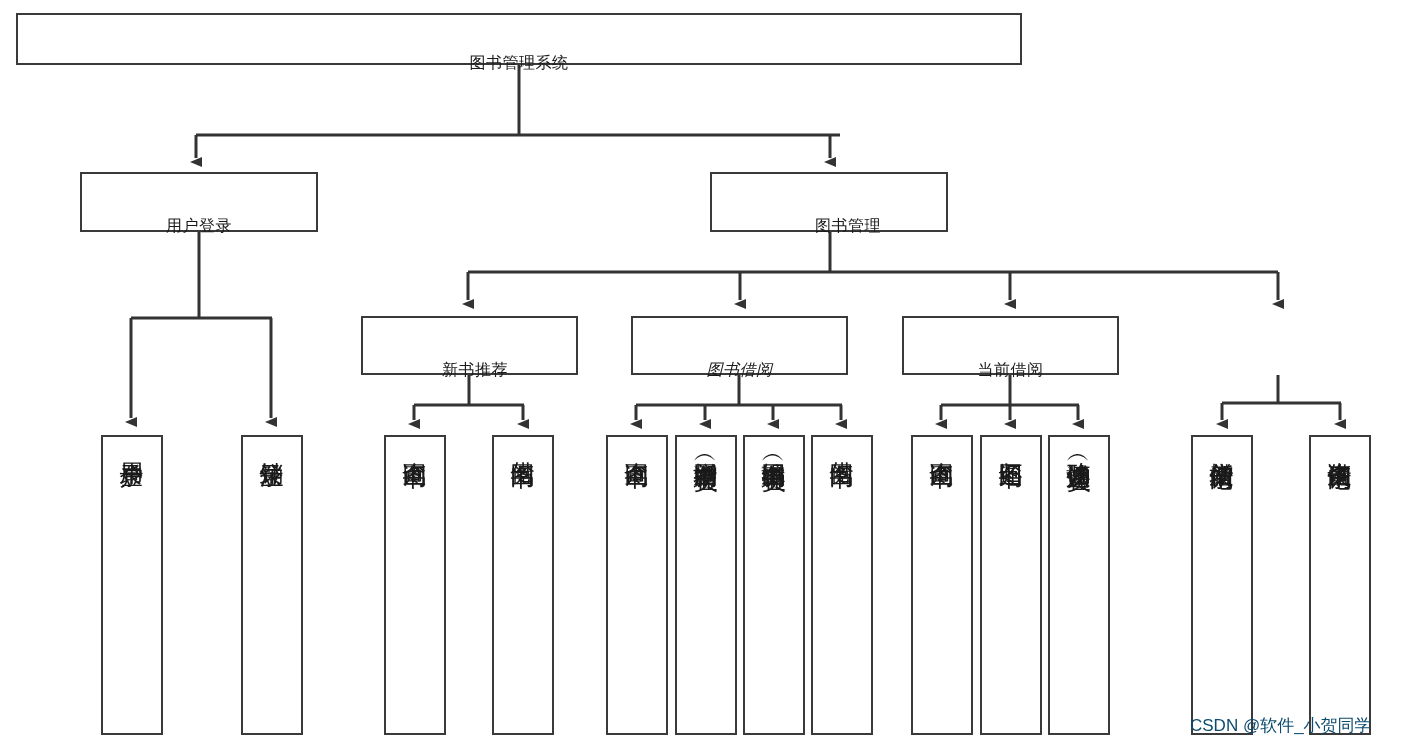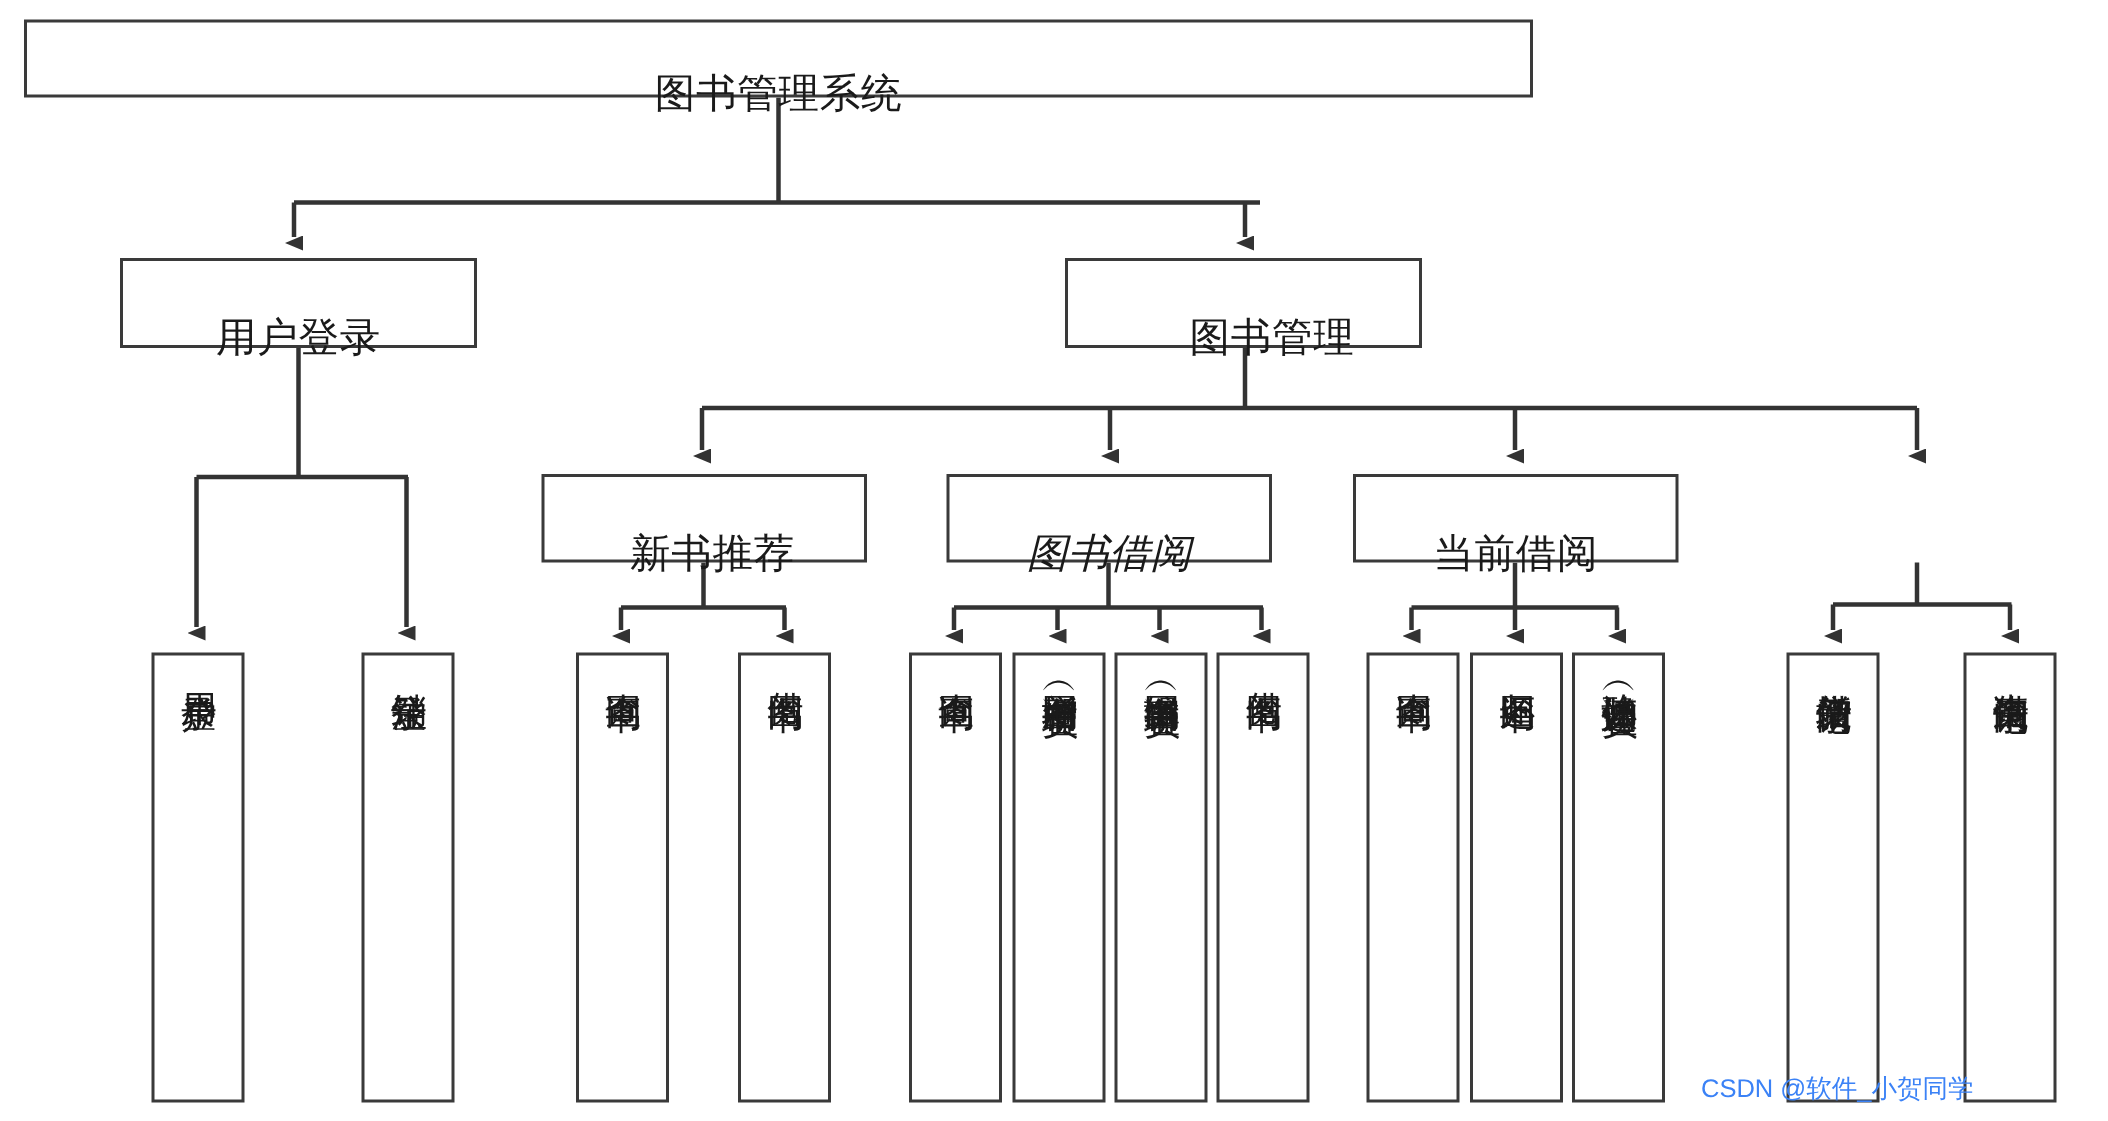--- a/index.html
+++ b/index.html
@@ -34,44 +34,44 @@
     color: #1a1a1a;
   }
   .node-label {
     font-size: 23px;
     line-height: 1.25;
     letter-spacing: 0.5px;
     white-space: nowrap;
   }
   
   .h-node .node-label {
-    font-size: 27px;
+    font-size: 16px;
     margin-top: 48px;
   }
   
   .v-node {
     align-items: flex-start;
     justify-content: center;
     padding-top: 6px;
   }
   .v-node .node-label {
     writing-mode: vertical-rl;
     text-orientation: upright;
     font-size: 24px;
     line-height: 1.05;
     letter-spacing: 1px;
     white-space: normal;
     max-height: 100%;
   }
   .watermark {
     position: absolute;
-    left: 1134px;
+    left: 1190px;
     top: 714px;
     font-size: 17px;
-    color: #3b82f6;
+    color: #0c4a6e;
     white-space: nowrap;
     font-family: "Liberation Sans", "DejaVu Sans", sans-serif;
   }
 </style>
 </head>
 <body>
 
 <div id="diagram-root">
 
   <svg class="edges" viewBox="0 0 1405 747">

